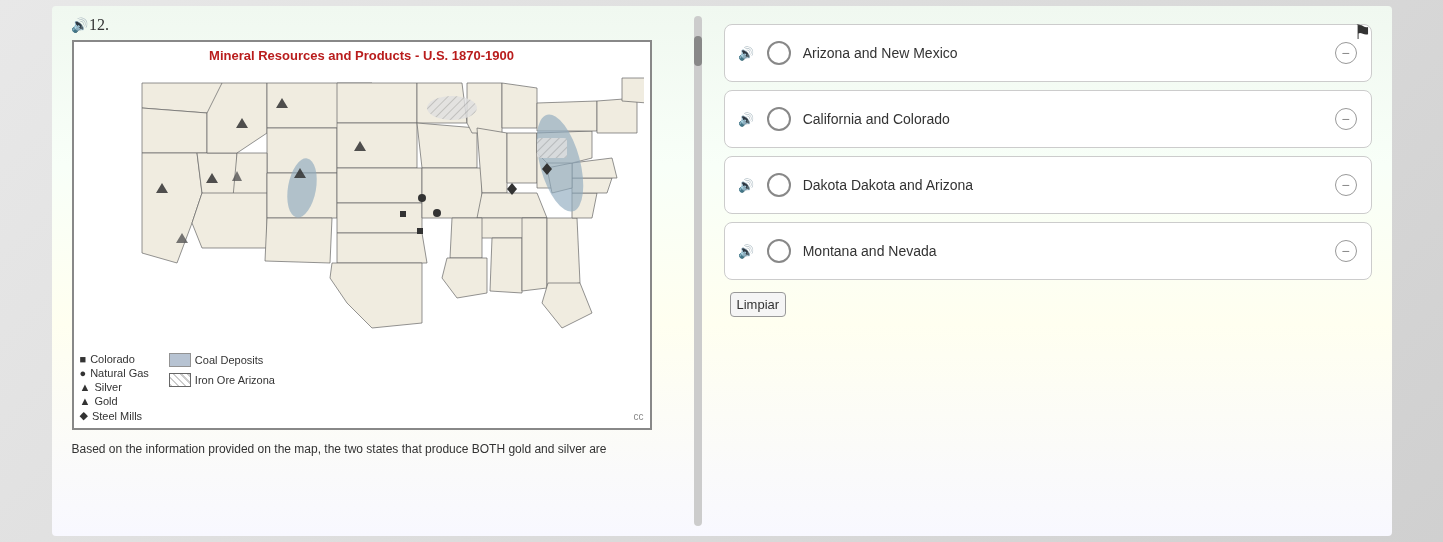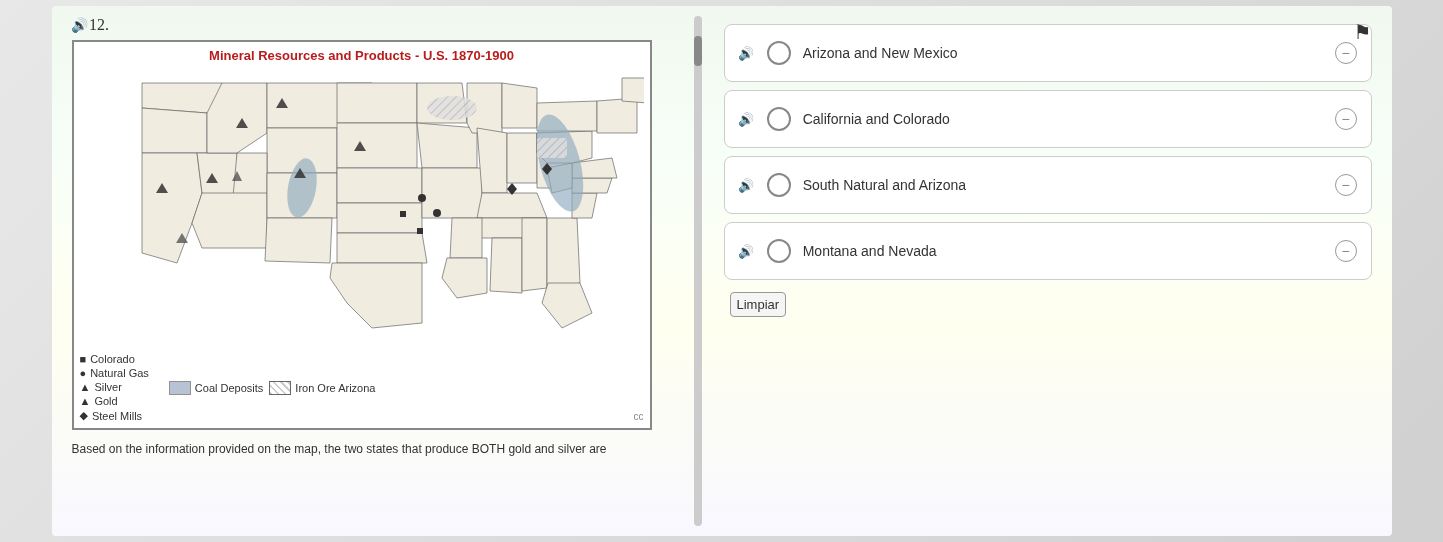--- a/index.html
+++ b/index.html
@@ -83,21 +83,21 @@
     }
 
     .legend-left {
       display: flex;
       flex-direction: column;
       gap: 2px;
     }
 
     .legend-right {
       display: flex;
-      flex-direction: row;
+      flex-direction: column;
       gap: 6px;
     }
 
     .legend-item {
       display: flex;
       align-items: center;
       gap: 4px;
       font-size: 11px;
     }
 
@@ -463,21 +463,21 @@
     <div class="answer-option">
       <span class="option-audio">🔊</span>
       <div class="option-radio"></div>
       <span class="option-text">California and Colorado</span>
       <div class="option-minus">−</div>
     </div>
 
     <div class="answer-option">
       <span class="option-audio">🔊</span>
       <div class="option-radio"></div>
-      <span class="option-text">South Natural and Arizona</span>
+      <span class="option-text">Dakota Dakota and Arizona</span>
       <div class="option-minus">−</div>
     </div>
 
     <div class="answer-option">
       <span class="option-audio">🔊</span>
       <div class="option-radio"></div>
       <span class="option-text">Montana and Nevada</span>
       <div class="option-minus">−</div>
     </div>
 

